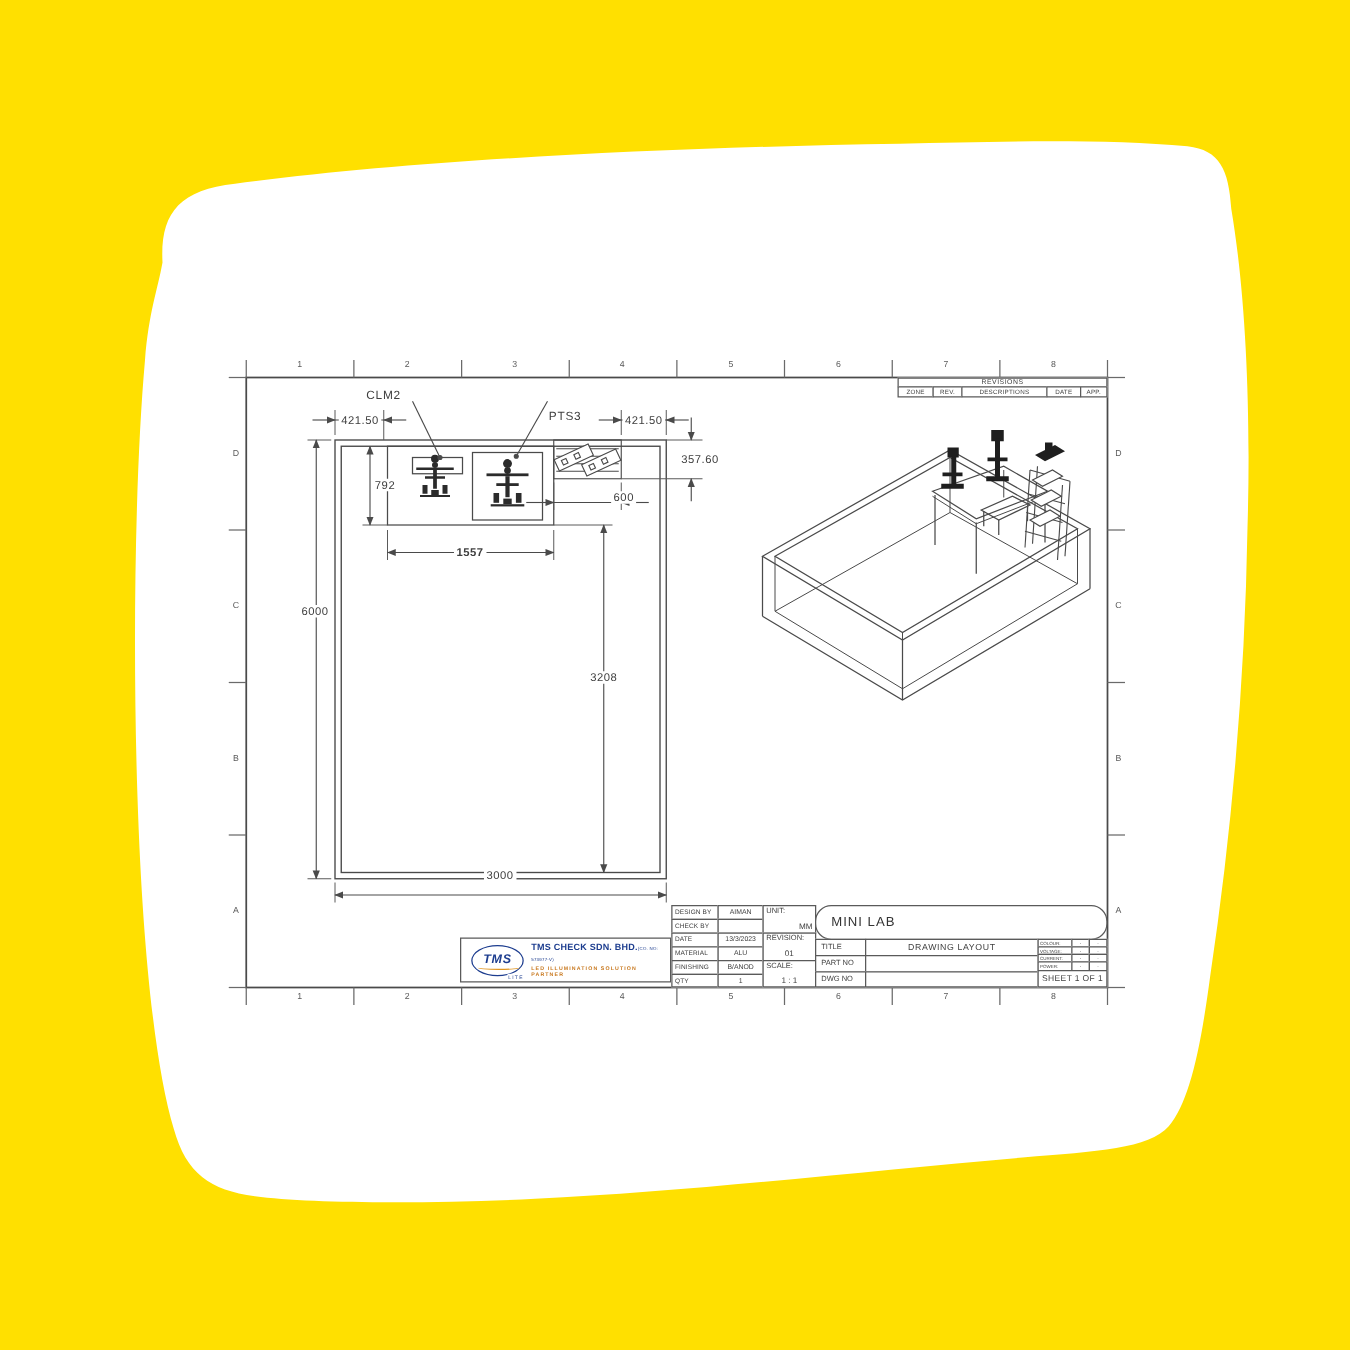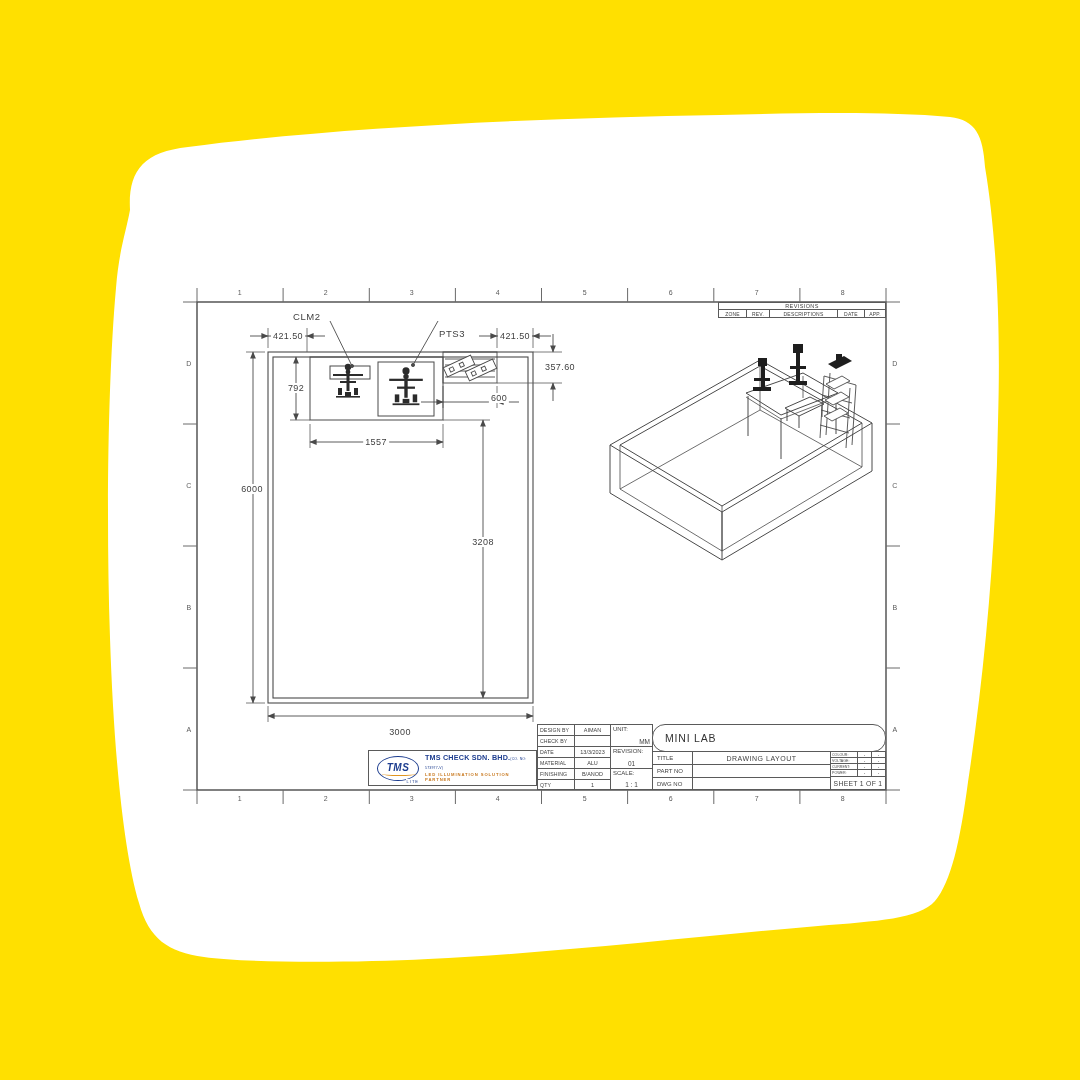--- a/index.html
+++ b/index.html
@@ -353,26 +353,26 @@
   <div class="cell rev-col" style="left:769px;top:309px;width:69px;height:9px;">DESCRIPTIONS</div>
   <div class="cell rev-col" style="left:837px;top:309px;width:28px;height:9px;">DATE</div>
   <div class="cell rev-col" style="left:864px;top:309px;width:22px;height:9px;">APP.</div>
 </div>
 
 <span class="plabel" style="left:292px;top:311px;">CLM2</span>
 <span class="plabel" style="left:438px;top:328px;">PTS3</span>
 <span class="dim" style="left:288px;top:336px;">421.50</span>
 <span class="dim" style="left:515px;top:336px;">421.50</span>
 <span class="dim" style="left:560px;top:367px;">357.60</span>
-<span class="dim" style="left:296px;top:388px;text-align:right;">792</span>
+<span class="dim" style="left:308px;top:388px;text-align:right;">792</span>
 <span class="dim" style="left:467px;top:398px;margin-left:32px;">600</span>
-<span class="dim" style="left:376px;top:442px;">1557</span>
+<span class="dim" style="left:376px;top:442px;font-weight:bold;">1557</span>
 <span class="dim" style="left:252px;top:489px;">6000</span>
 <span class="dim" style="left:483px;top:542px;">3208</span>
-<span class="dim" style="left:400px;top:732px;">3000</span>
+<span class="dim" style="left:400px;top:700px;">3000</span>
 
 <div>
 
   <div class="cell tb-label" style="left:537px;top:724px;width:38px;height:12px;">DESIGN BY</div>
   <div class="cell tb-value" style="left:574px;top:724px;width:37px;height:12px;">AIMAN</div>
   <div class="cell tb-label" style="left:537px;top:735px;width:38px;height:12px;">CHECK BY</div>
   <div class="cell tb-value" style="left:574px;top:735px;width:37px;height:12px;"></div>
   <div class="cell tb-label" style="left:537px;top:746px;width:38px;height:12px;">DATE</div>
   <div class="cell tb-value" style="left:574px;top:746px;width:37px;height:12px;">13/3/2023</div>
   <div class="cell tb-label" style="left:537px;top:757px;width:38px;height:12px;">MATERIAL</div>

